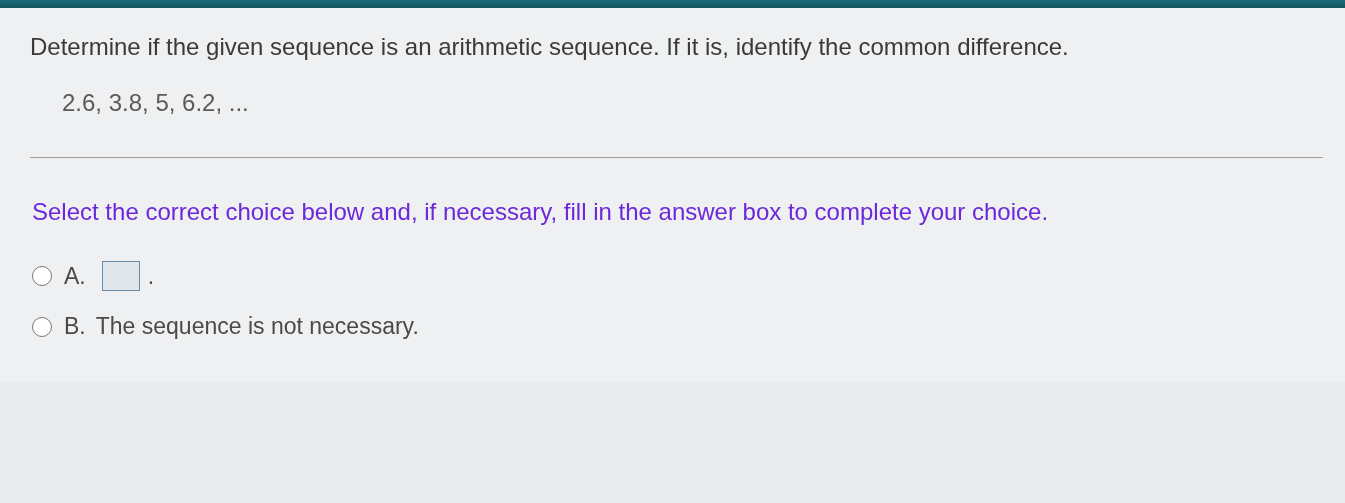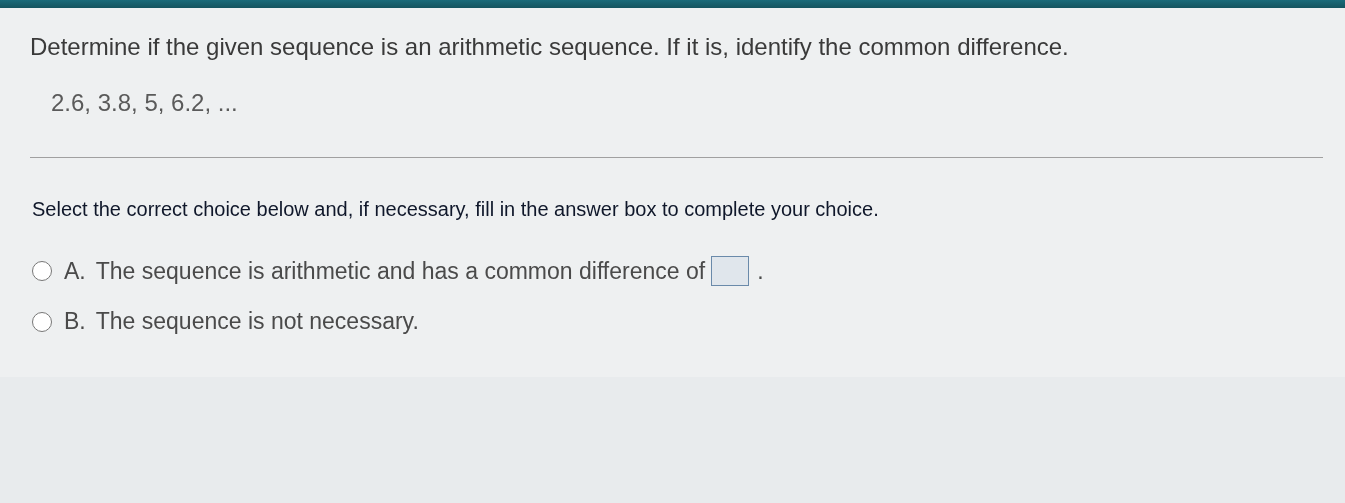--- a/index.html
+++ b/index.html
@@ -24,31 +24,31 @@
     }
     .question-text {
       font-size: 24px;
       color: #3a3a3a;
       margin-bottom: 28px;
       font-weight: 400;
     }
     .sequence-text {
       font-size: 24px;
       color: #5a5a5a;
-      margin-left: 21px;
+      margin-left: 32px;
       margin-bottom: 40px;
     }
     .divider {
       border: none;
       border-top: 1px solid #a0a0a0;
       margin: 0 0 40px 0;
     }
     .instruction-text {
-      font-size: 20px;
-      color: #0f172a;
+      font-size: 24px;
+      color: #6d28d9;
       margin-bottom: 35px;
       padding-left: 2px;
     }
     .choice-row {
       display: flex;
       align-items: center;
       margin-bottom: 22px;
       padding-left: 2px;
     }
     .radio-input {
@@ -93,21 +93,20 @@
 <div class="content">
   <div class="question-text">Determine if the given sequence is an arithmetic sequence. If it is, identify the common difference.</div>
   <div class="sequence-text">2.6, 3.8, 5, 6.2, ...</div>
   <hr class="divider">
   <div class="instruction-text">Select the correct choice below and, if necessary, fill in the answer box to complete your choice.</div>
 
   <div class="choice-row">
     <input type="radio" name="answer" class="radio-input" style="">
     <div class="choice-label">
       <span class="choice-letter">A.</span>
-      <span>The sequence is arithmetic and has a common difference of</span>
       <input type="text" class="answer-box" value="" style="">
       <span class="period-after">.</span>
     </div>
   </div>
 
   <div class="choice-row">
     <input type="radio" name="answer" class="radio-input" style="">
     <div class="choice-label">
       <span class="choice-letter">B.</span>
       <span>The sequence is not necessary.</span>

